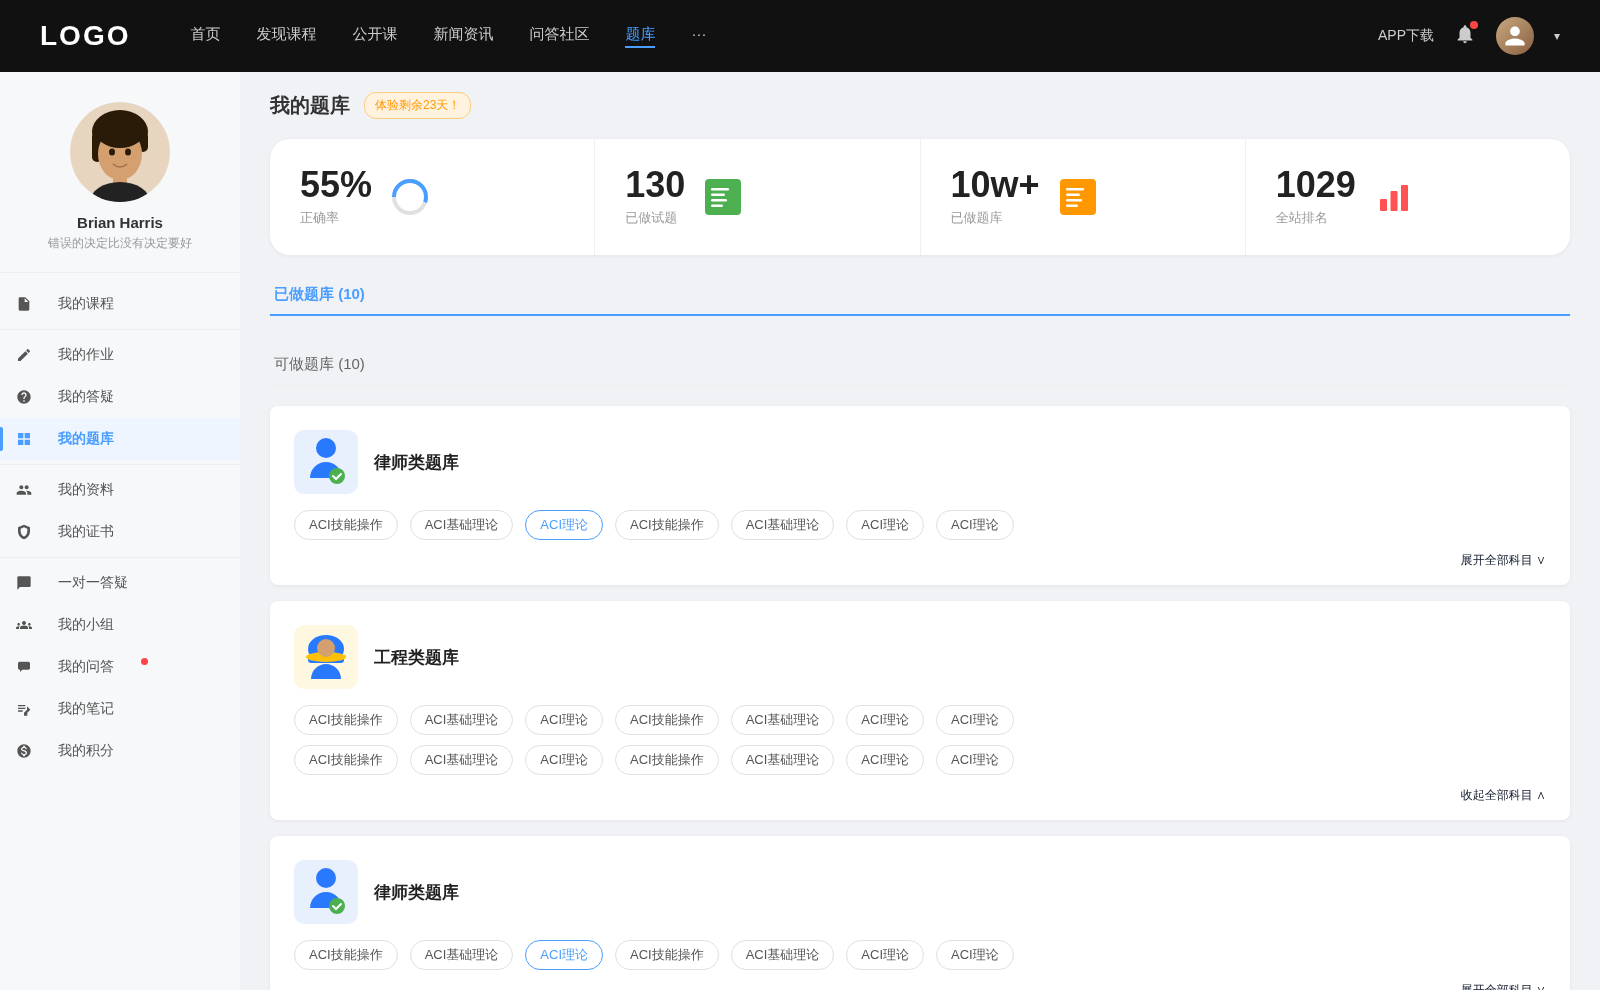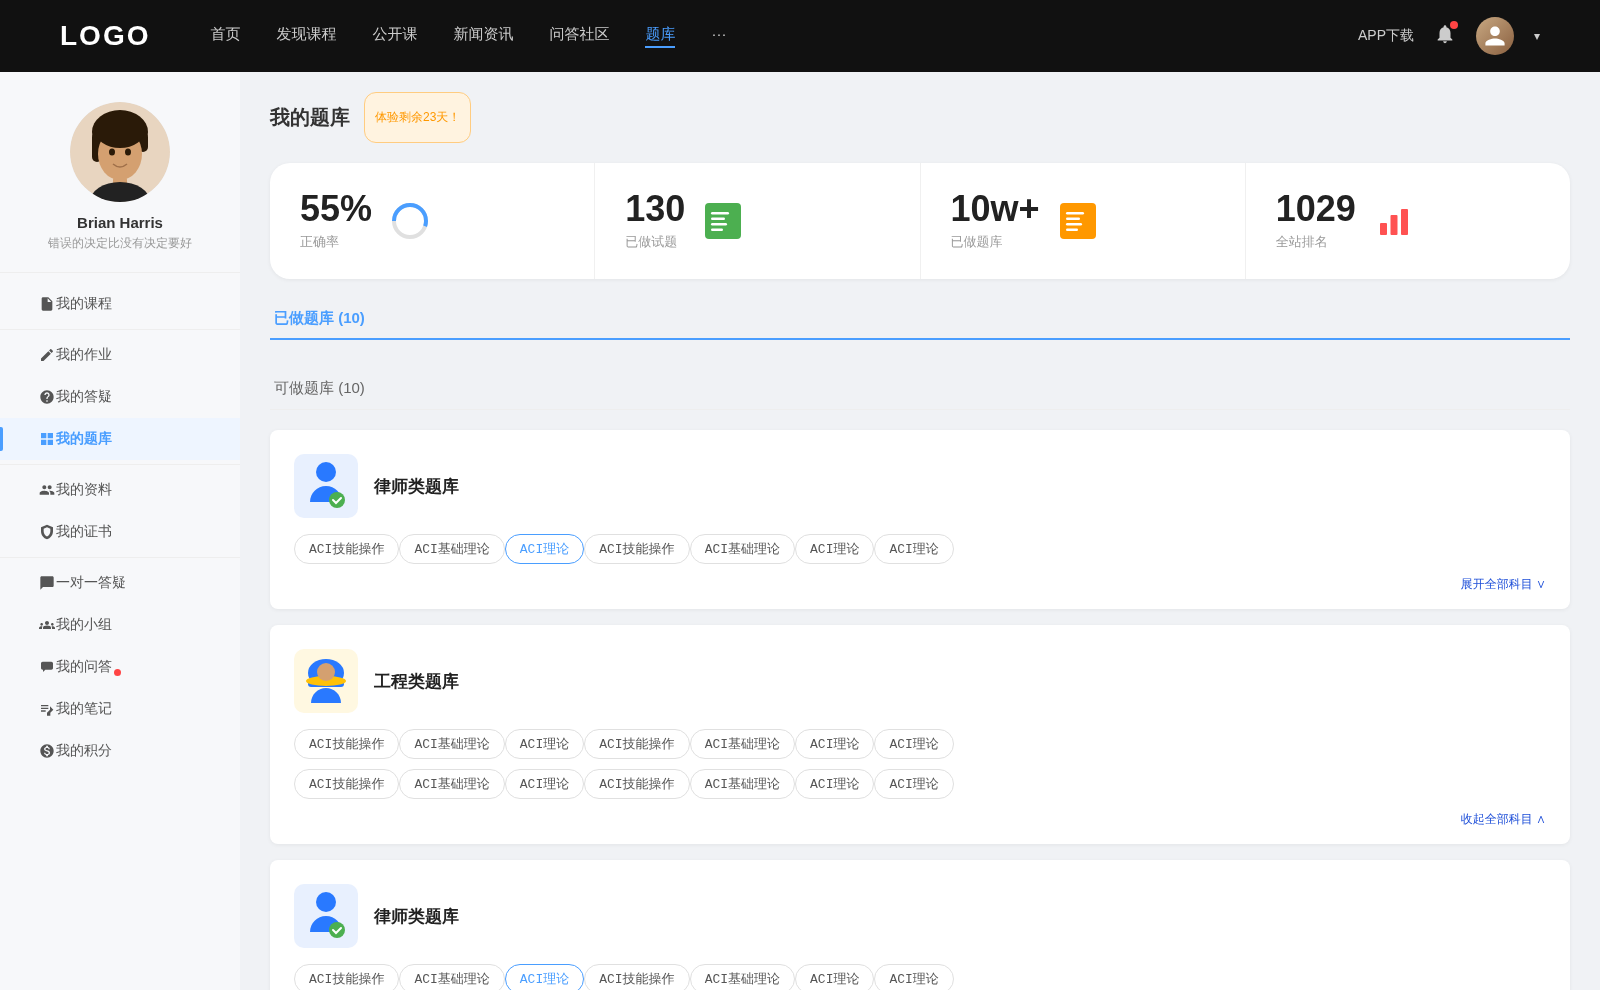--- a/index.html
+++ b/index.html
@@ -1,19 +1,19 @@
 <!DOCTYPE html>
 <html><head>
   <meta charset="utf-8">
   <style>
     * { margin: 0; padding: 0; box-sizing: border-box; }
     body { font-family: -apple-system, BlinkMacSystemFont, "PingFang SC", "Microsoft YaHei", sans-serif; background: #f0f2f5; width: 1600px; min-height: 990px; }
 
     
-    .topnav { background: #111; height: 72px; display: flex; align-items: center; padding: 0 60px; position: relative; }
+    .topnav { background: #111; height: 72px; display: flex; align-items: center; padding: 0 40px; position: relative; }
     .nav-logo { color: #fff; font-size: 28px; font-weight: bold; margin-right: 60px; letter-spacing: 2px; }
     .nav-links { display: flex; gap: 36px; flex: 1; }
     .nav-link { color: #ccc; font-size: 15px; cursor: pointer; text-decoration: none; }
     .nav-link.active { color: #4a9eff; border-bottom: 2px solid #4a9eff; padding-bottom: 2px; }
     .nav-right { display: flex; align-items: center; gap: 20px; }
     .nav-app { color: #ccc; font-size: 14px; cursor: pointer; }
     .nav-bell { position: relative; cursor: pointer; }
     .nav-bell svg { fill: #ccc; }
     .bell-dot { position: absolute; top: -2px; right: -2px; width: 8px; height: 8px; background: #ff4444; border-radius: 50%; }
     .nav-avatar-placeholder { width: 38px; height: 38px; border-radius: 50%; background: linear-gradient(135deg, #c8a882, #a0785a); }
@@ -22,59 +22,59 @@
     
     .layout { display: flex; background: #f0f2f5; min-height: 918px; }
 
     
     .sidebar { width: 240px; background: #f7f8fa; padding: 30px 0; flex-shrink: 0; }
     .profile-section { display: flex; flex-direction: column; align-items: center; padding: 0 20px 20px; border-bottom: 1px solid #eee; }
     .avatar-circle { width: 100px; height: 100px; border-radius: 50%; background: #e8e8e8; overflow: hidden; margin-bottom: 12px; }
     .user-name { font-size: 15px; font-weight: 600; color: #333; margin-bottom: 4px; }
     .user-motto { font-size: 12px; color: #999; text-align: center; }
     .nav-menu { margin-top: 10px; }
-    .nav-item { display: flex; align-items: flex-end; gap: 0; padding: 12px 38px; cursor: pointer; color: #555; font-size: 14px; position: relative; }
+    .nav-item { display: flex; align-items: flex-start; gap: 25px; padding: 12px 15px; cursor: pointer; color: #555; font-size: 14px; position: relative; }
     .nav-item.active { color: #4a9eff; background: #eef5ff; }
     .nav-item.active::before { content: ''; position: absolute; left: 0; top: 50%; transform: translateY(-50%); width: 3px; height: 24px; background: #4a9eff; border-radius: 0 2px 2px 0; }
     .nav-item .icon { width: 18px; height: 18px; display: flex; align-items: center; justify-content: center; font-size: 14px; color: inherit; flex-shrink: 0; }
     .nav-separator { height: 1px; background: #eee; margin: 4px 0; }
     .red-dot { width: 7px; height: 7px; background: #ff4444; border-radius: 50%; margin-left: 2px; display: inline-block; }
 
     
     .main { flex: 1; padding: 20px 30px; overflow-y: auto; }
 
     
     .page-header { display: flex; align-items: center; gap: 14px; margin-bottom: 20px; }
     .page-title { font-size: 20px; font-weight: 600; color: #333; }
-    .trial-badge { background: #fff3e0; color: #ff9800; font-size: 12px; padding: 16px 10px; border-radius: 12px; border: 1px solid #ffcc80; white-space: nowrap; }
+    .trial-badge { background: #fff3e0; color: #ff9800; font-size: 12px; padding: 4px 10px; border-radius: 12px; border: 1px solid #ffcc80; white-space: nowrap; }
 
     
     .stats-row { display: flex; gap: 0; background: #fff; border-radius: 20px; margin-bottom: 20px; overflow: hidden; box-shadow: 0 1px 4px rgba(0,0,0,0.06); }
     .stat-item { flex: 1; padding: 28px 30px; display: flex; align-items: center; gap: 16px; border-right: 1px solid #f0f0f0; }
     .stat-item:last-child { border-right: none; }
     .stat-text { }
     .stat-value { font-size: 36px; font-weight: 700; color: #222; line-height: 1; margin-bottom: 6px; }
     .stat-label { font-size: 13px; color: #999; }
     .stat-icon { width: 44px; height: 44px; display: flex; align-items: center; justify-content: center; }
 
     
     .tabs-row { display: flex; gap: 30px; margin-bottom: 20px; border-bottom: 1px solid #eee; flex-direction: column; }
     .tab { padding: 10px 4px; font-size: 15px; cursor: pointer; color: #666; border-bottom: 2px solid transparent; margin-bottom: -1px; }
     .tab.active { color: #4a9eff; border-bottom: 2px solid #4a9eff; font-weight: 600; }
 
     
     .bank-section { background: #fff; border-radius: 8px; margin-bottom: 16px; padding: 24px 24px 16px; box-shadow: 0 1px 4px rgba(0,0,0,0.06); }
     .bank-header { display: flex; align-items: center; gap: 16px; margin-bottom: 16px; }
     .bank-icon { width: 64px; height: 64px; border-radius: 10px; background: #e8f0fe; display: flex; align-items: center; justify-content: center; flex-shrink: 0; }
     .bank-title { font-size: 17px; font-weight: 600; color: #222; }
-    .tags-row { display: flex; flex-wrap: wrap; gap: 0; margin-bottom: 10px; font-family: Liberation Mono, monospace; }
+    .tags-row { display: flex; flex-wrap: wrap; gap: 12px; margin-bottom: 10px; }
     .tag { padding: 5px 14px; border: 1px solid #e0e0e0; border-radius: 20px; font-size: 13px; color: #555; cursor: pointer; white-space: nowrap; }
     .tag.active { border-color: #4a9eff; color: #4a9eff; background: #fff; }
     .bank-footer { text-align: right; }
-    .expand-link { font-size: 12px; color: #1d4ed8; cursor: pointer; }
+    .expand-link { font-size: 12px; color: #0f172a; cursor: pointer; }
   </style>
 </head>
 <body>
 
 <nav class="topnav">
   <div class="nav-logo">LOGO</div>
   <div class="nav-links">
     <a class="nav-link">首页</a>
     <a class="nav-link">发现课程</a>
     <a class="nav-link">公开课</a>

